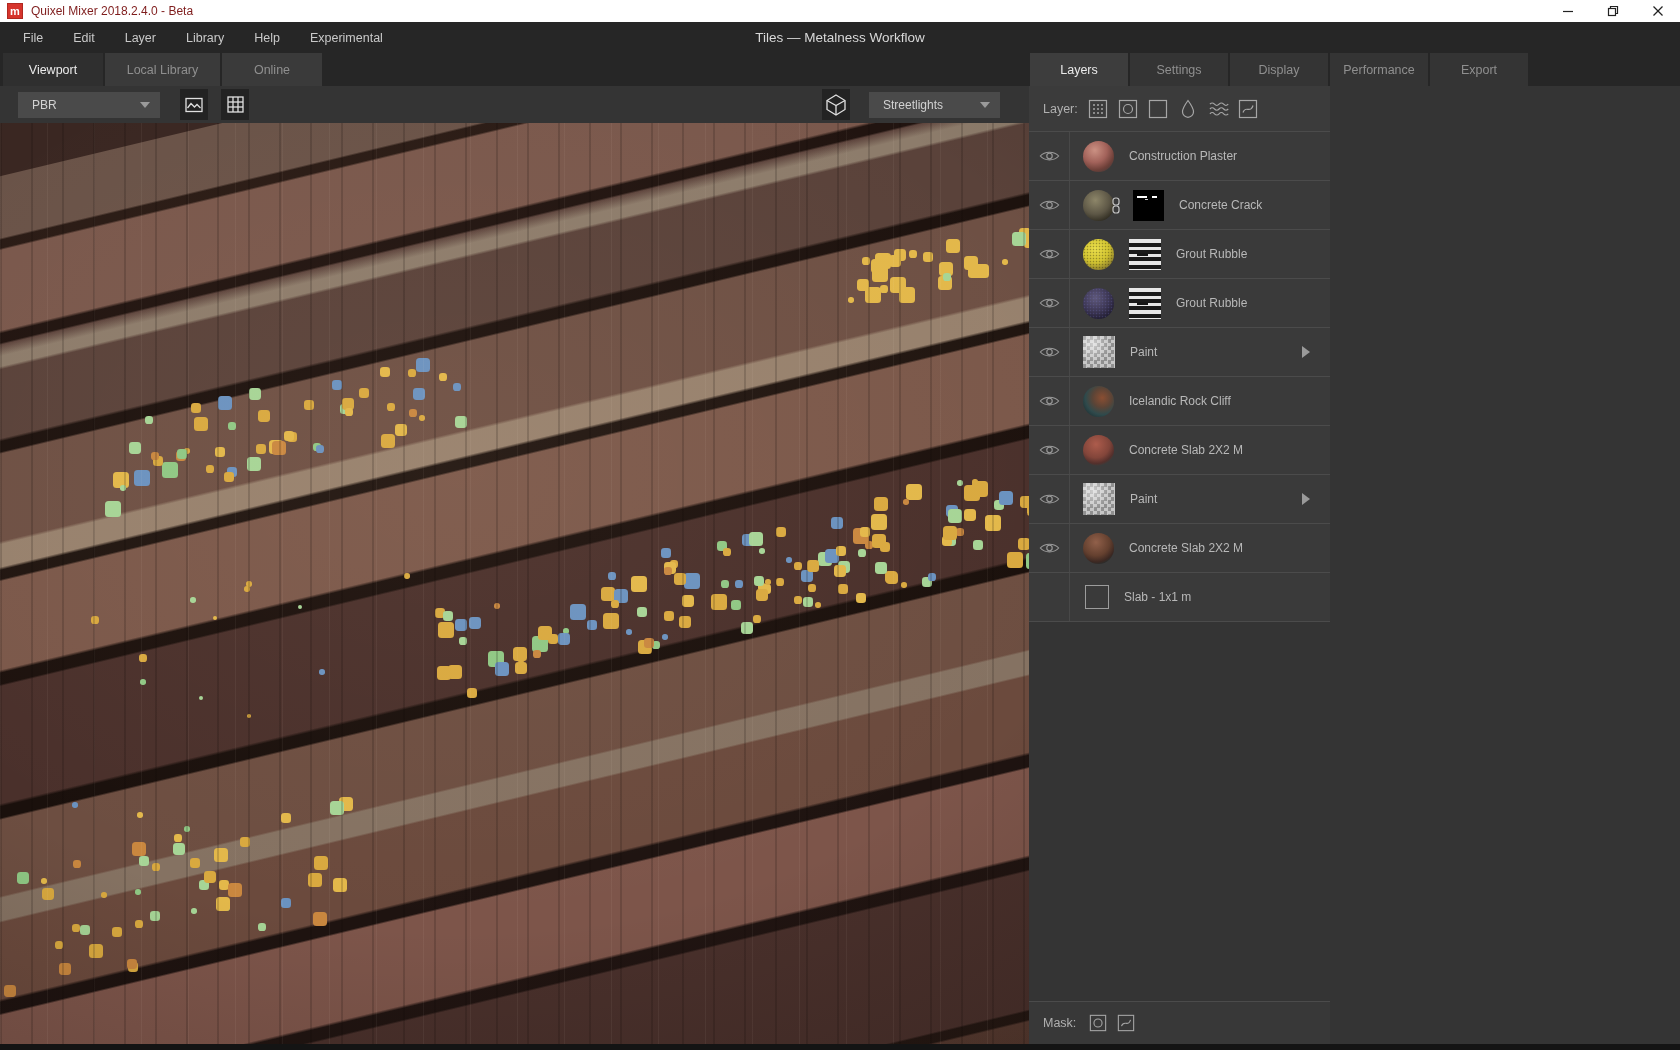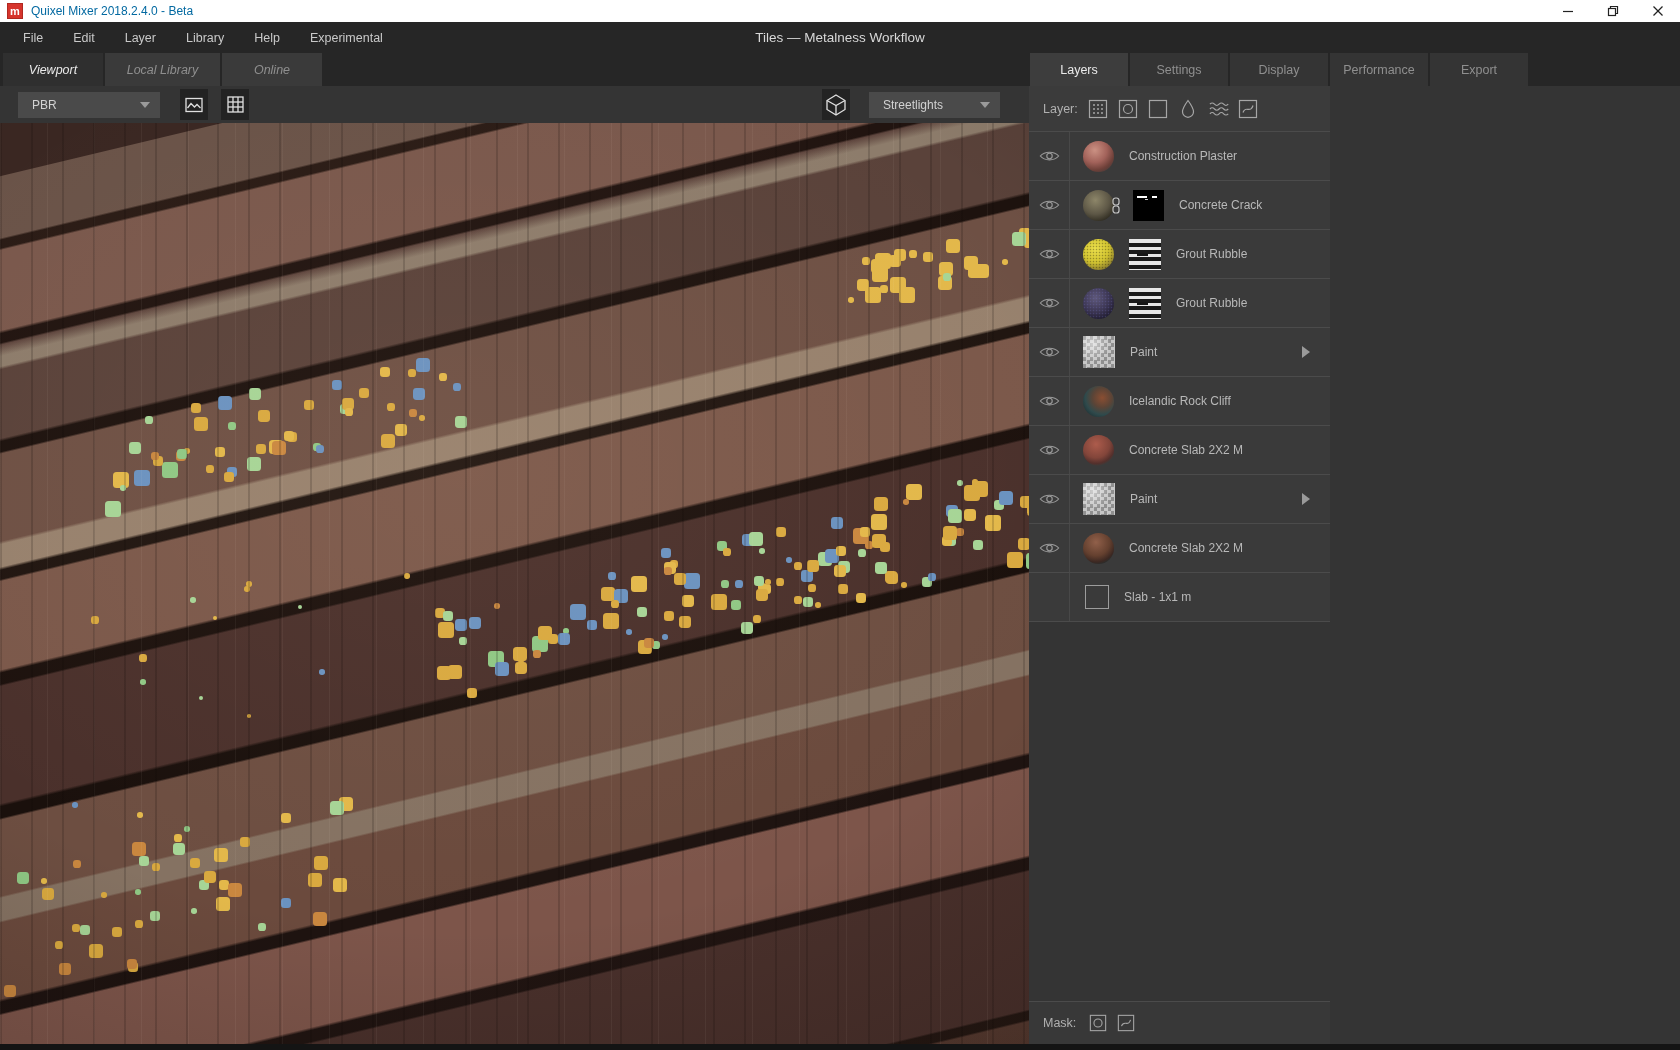--- a/index.html
+++ b/index.html
@@ -5,38 +5,38 @@
   html,body{margin:0;padding:0;background:#151515;}
   .app{position:relative;width:1680px;height:1050px;overflow:hidden;
        font-family:"Liberation Sans",sans-serif;-webkit-font-smoothing:antialiased;}
 
   
   .titlebar{position:absolute;left:0;top:0;width:1680px;height:22px;background:#ffffff;
             display:flex;align-items:center;}
   .logo{width:16px;height:16px;margin-left:7px;background:#d6342c;border:1px solid #b02820;
         box-sizing:border-box;display:flex;align-items:center;justify-content:center;
         color:#fff;font-size:11px;font-weight:bold;line-height:1;}
-  .win-title{margin-left:8px;font-size:12px;color:#0369a1;}
+  .win-title{margin-left:8px;font-size:12px;color:#7f1d1d;}
   .win-controls{position:absolute;right:0;top:0;height:22px;display:flex;}
   .win-btn{width:45px;height:22px;display:flex;align-items:center;justify-content:center;cursor:default;}
   .win-btn svg{stroke:#222;stroke-width:1.2;fill:none;}
 
   
   .menubar{position:absolute;left:0;top:22px;width:1680px;height:31px;background:#262626;
            display:flex;align-items:center;}
   .menu-item{color:#c9c9c9;font-size:12.5px;padding:0 15px;height:31px;display:flex;align-items:center;}
   .doc-title{position:absolute;left:0;right:0;text-align:center;color:#d8d8d8;font-size:13.5px;pointer-events:none;}
 
   
   .tabstrip{position:absolute;left:0;top:53px;width:1680px;height:33px;background:#262626;}
   .left-tabs{position:absolute;left:3px;top:0;height:33px;display:flex;}
   .right-tabs{position:absolute;left:1030px;top:0;height:33px;display:flex;}
   .tab{height:33px;display:flex;align-items:center;justify-content:center;
        font-size:12.5px;color:#8f8f8f;background:#3a3a3a;margin-right:2px;}
-  .left-tabs .tab{width:100px;font-style:italic;}
+  .left-tabs .tab{width:100px;}
   .left-tabs .tab.wide{width:115px;}
   .right-tabs .tab{width:98px;background:#343434;}
   .left-tabs .tab.active{background:#2f2f2f;color:#eaeaea;}
   .right-tabs .tab.active{background:#3d3d3d;color:#eaeaea;}
 
   
   .toolbar{position:absolute;left:0;top:86px;width:1029px;height:37px;background:#343434;}
   .dropdown{position:absolute;top:6px;height:26px;background:#4a4a4a;display:flex;align-items:center;
             color:#d2d2d2;font-size:12px;gap:11px;}
   .dropdown .dd-label{margin-left:14px;flex:1;}

